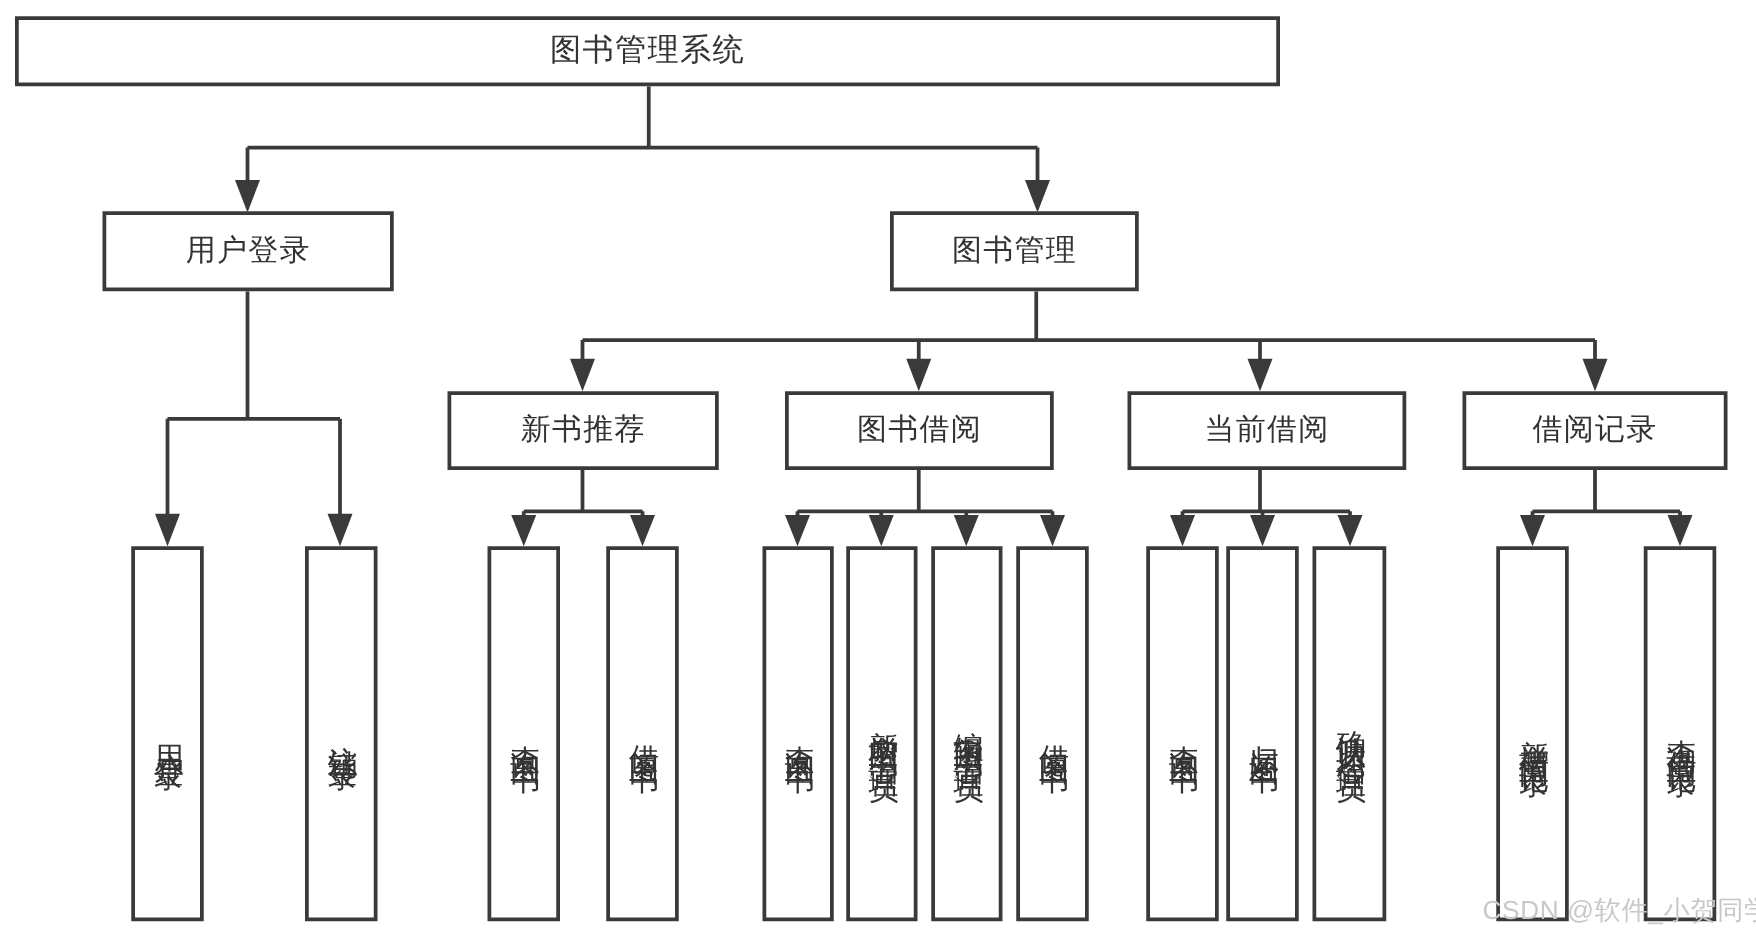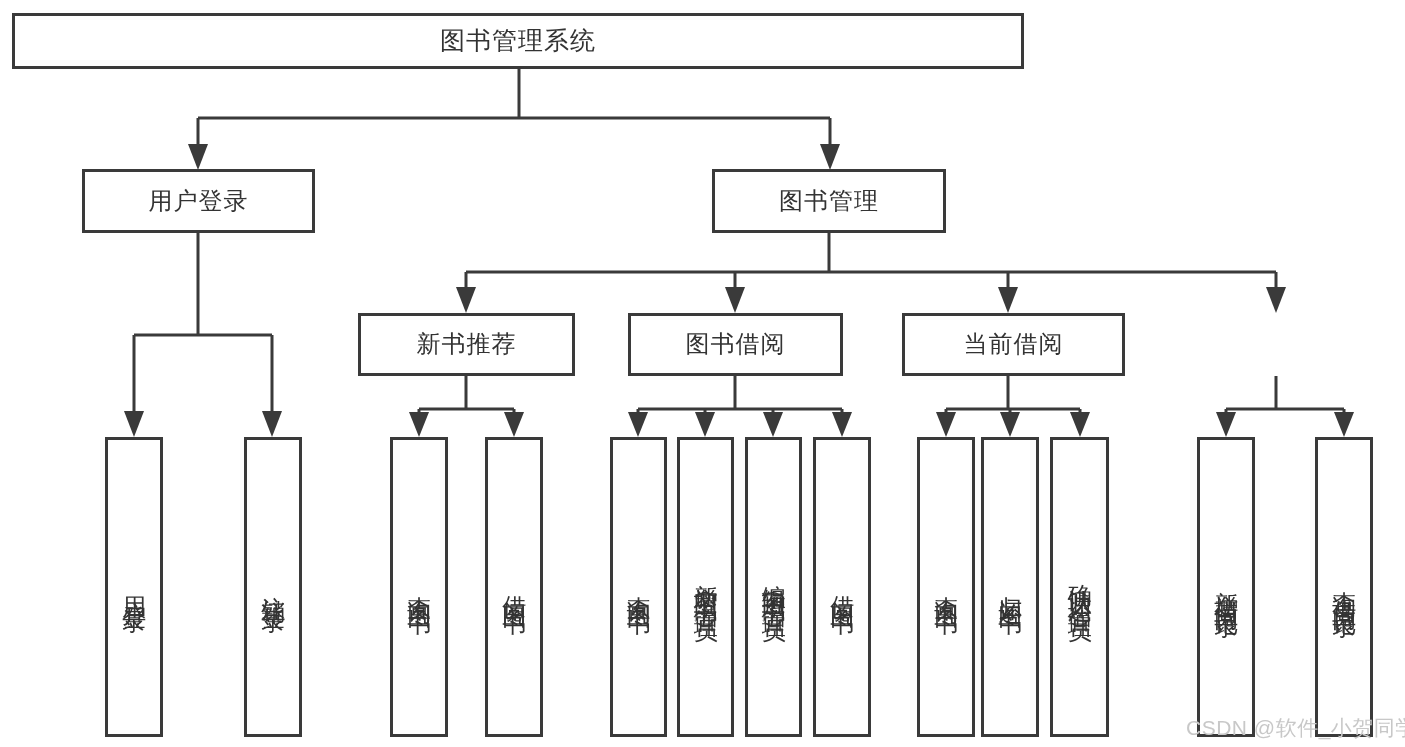--- a/index.html
+++ b/index.html
@@ -72,25 +72,26 @@
       <polygon points="1070,412 1090,412 1080,437"></polygon>
 
       <polygon points="1216,412 1236,412 1226,437"></polygon>
       <polygon points="1334,412 1354,412 1344,437"></polygon>
     </g>
   </svg>
 
   <div class="box h root" style="left:12px;top:13px;width:1012px;height:56px">图书管理系统</div>
 
   <div class="box h" style="left:82px;top:169px;width:233px;height:64px">用户登录</div>
-  <div class="box h" style="left:712px;top:169px;width:234px;height:64px">图书管理</div>
+  <div class="box h" style="left:712px;top:169px;width:199px;height:64px">图书管理</div>
 
   <div class="box h" style="left:358px;top:313px;width:217px;height:63px">新书推荐</div>
   <div class="box h" style="left:628px;top:313px;width:215px;height:63px">图书借阅</div>
   <div class="box h" style="left:902px;top:313px;width:223px;height:63px">当前借阅</div>
+  <div class="box h" style="left:1170px;top:313px;width:212px;height:63px">借阅记录</div>
 
   <div class="box v" style="left:105px;top:437px;width:58px;height:300px">用户登录</div>
   <div class="box v" style="left:244px;top:437px;width:58px;height:300px">注销登录</div>
 
   <div class="box v" style="left:390px;top:437px;width:58px;height:300px">查询图书</div>
   <div class="box v" style="left:485px;top:437px;width:58px;height:300px">借阅图书</div>
 
   <div class="box v" style="left:610px;top:437px;width:57px;height:300px">查询图书</div>
   <div class="box v" style="left:677px;top:437px;width:57px;height:300px">新增图书（管理员）</div>
   <div class="box v" style="left:745px;top:437px;width:57px;height:300px">编辑图书（管理员）</div>

